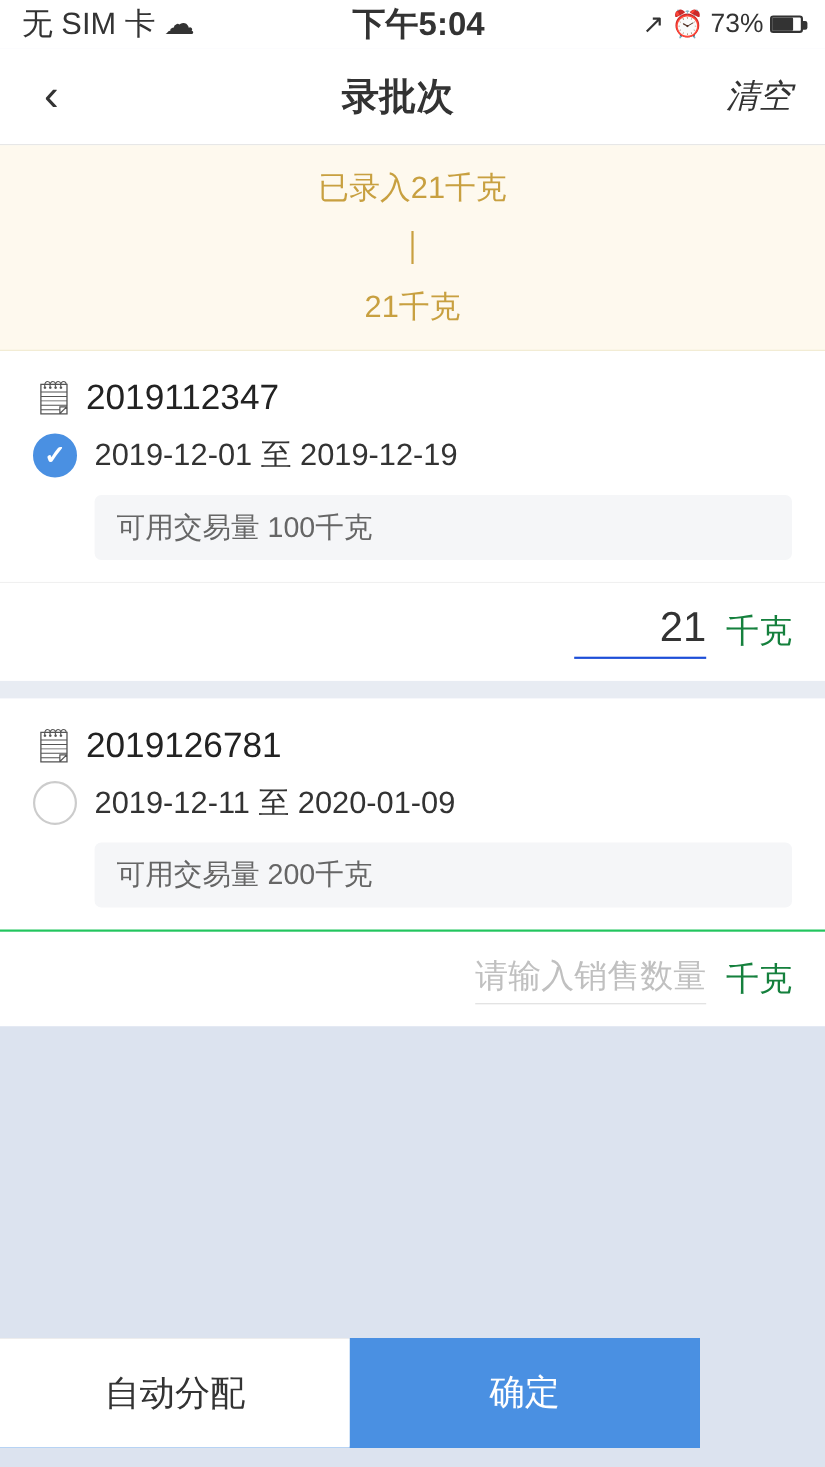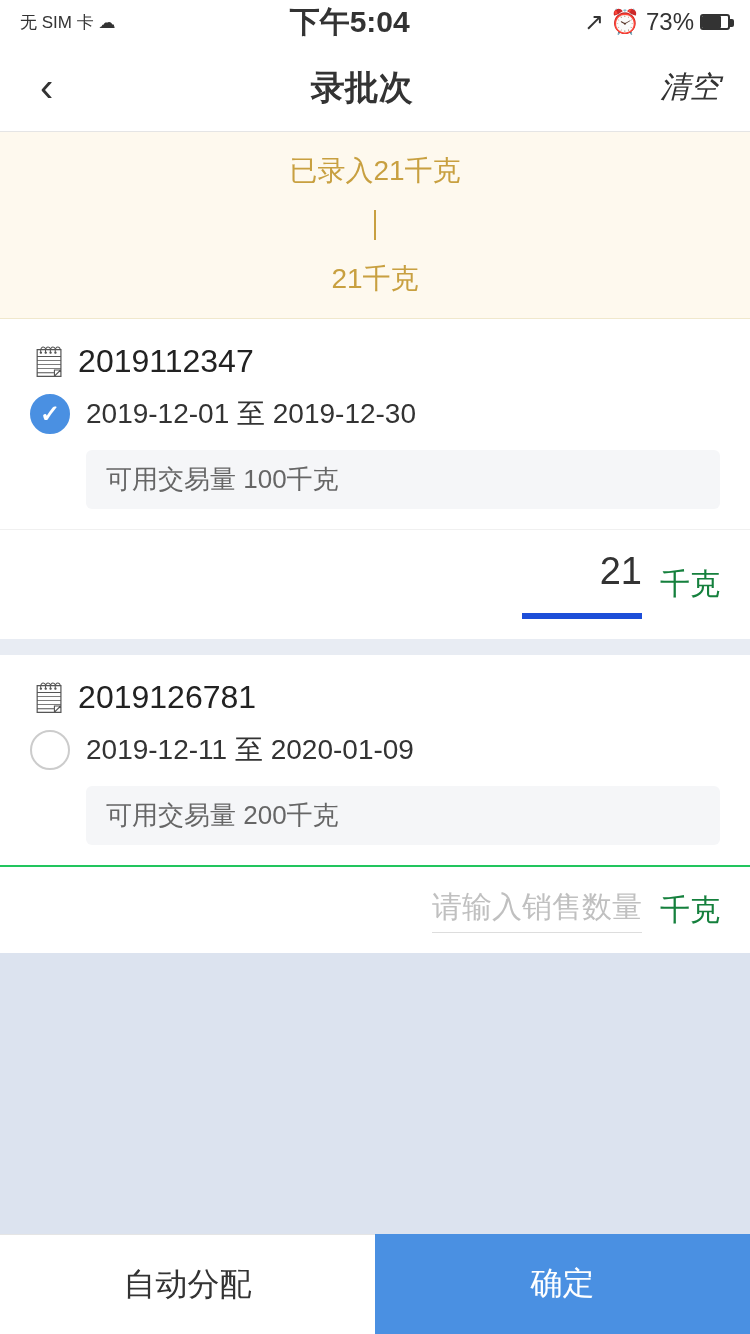--- a/index.html
+++ b/index.html
@@ -18,21 +18,21 @@
       width: 750px;
       height: 44px;
       background: #fff;
       display: flex;
       align-items: center;
       justify-content: space-between;
       padding: 0 20px;
       font-size: 28px;
       font-weight: 500;
     }
-    .status-left { display: flex; align-items: center; gap: 8px; font-size: 17px; }
+    .status-left { display: flex; align-items: center; gap: 8px; font-size: 28px; }
     .status-center { font-size: 30px; font-weight: 600; }
     .status-right { display: flex; align-items: center; gap: 6px; font-size: 24px; }
 
     
     .nav-bar {
       width: 750px;
       height: 88px;
       background: #fff;
       display: flex;
       align-items: center;
@@ -147,22 +147,22 @@
       align-items: center;
       justify-content: flex-end;
       padding: 20px 30px;
       background: #fff;
       gap: 10px;
       border-top: 1px solid #f0f0f0;
     }
     .quantity-input-wrap {
       display: flex;
       align-items: center;
-      border-bottom: 6px solid #1d4ed8;
-      padding-bottom: 20px;
+      border-bottom: 2px solid #1d4ed8;
+      padding-bottom: 4px;
       min-width: 120px;
       justify-content: flex-end;
     }
     .quantity-value {
       font-size: 38px;
       font-weight: 500;
       color: #333;
       text-align: right;
     }
     .quantity-unit {
@@ -200,23 +200,23 @@
     
     .empty-area {
       background: #dce3ef;
       flex: 1;
       min-height: 420px;
     }
 
     
     .bottom-bar {
       position: fixed;
-      bottom: 0;
+      bottom: 18px;
       left: 0;
-      width: 750px;
+      width: 636px;
       height: 100px;
       display: flex;
     }
     .btn-auto {
       flex: 1;
       background: #fff;
       border: none;
       font-size: 32px;
       color: #333;
       cursor: pointer;
@@ -277,21 +277,21 @@
   <div class="batch-card">
     <div class="batch-card-inner">
       <div class="batch-id-row">
         <span class="batch-icon">🗒</span>
         <span class="batch-id">2019112347</span>
       </div>
       <div class="batch-date-row">
         <div class="radio-btn checked">
           <span class="radio-check">✓</span>
         </div>
-        <span class="batch-date">2019-12-01 至 2019-12-30</span>
+        <span class="batch-date">2019-12-01 至 2019-12-19</span>
       </div>
       <div class="batch-available">可用交易量 100千克</div>
     </div>
     <div class="quantity-row">
       <div class="quantity-input-wrap">
         <span class="quantity-value">21</span>
       </div>
       <span class="quantity-unit">千克</span>
     </div>
   </div>

